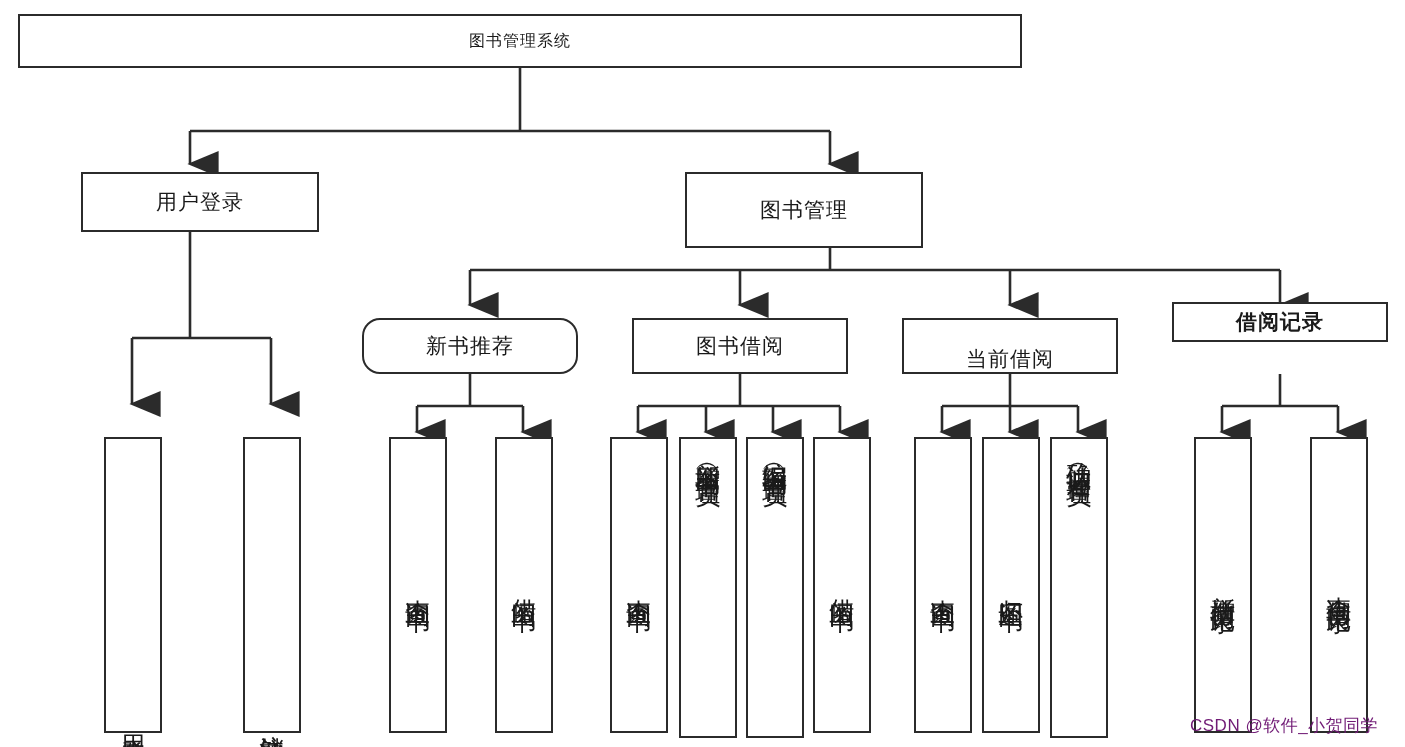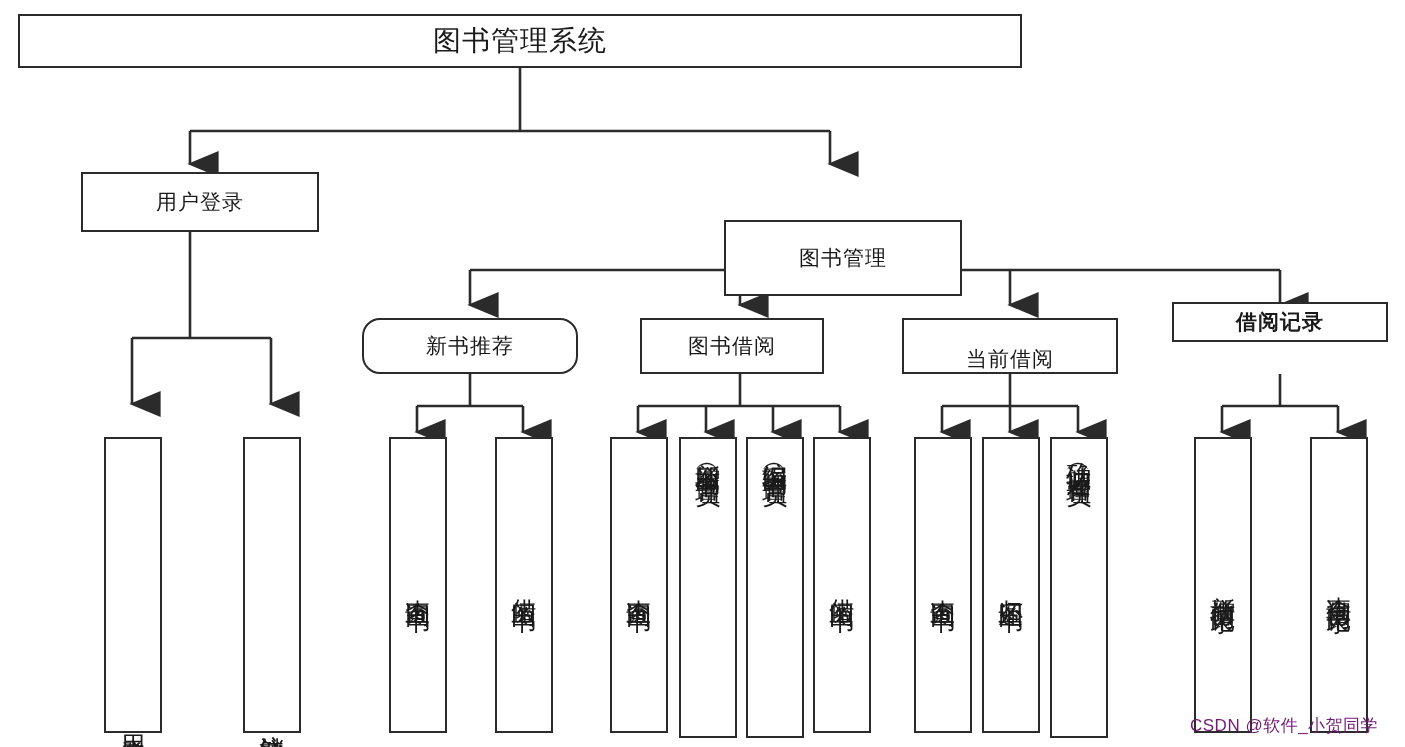--- a/index.html
+++ b/index.html
@@ -39,21 +39,21 @@
     display: block;
     line-height: 1.18;
     text-align: center;
     white-space: nowrap;
   }
   
   .node.h .lbl {
     font-size: 21px;
     letter-spacing: 1px;
   }
-  .node.root .lbl { font-size: 28px; }
+  .node.root .lbl { font-size: 16px; }
   
   .node.v {
     align-items: center;
     justify-content: center;
     padding: 4px 0;
   }
   .node.v .lbl {
     writing-mode: vertical-rl;
     text-orientation: upright;
     font-size: 25px;
@@ -130,28 +130,28 @@
     </g>
   </svg>
 
   <div class="node h root" style="left:18px; top:14px; width:1004px; height:54px;">
     <span class="lbl">图书管理系统</span>
   </div>
 
   <div class="node h" style="left:81px; top:172px; width:238px; height:60px;">
     <span class="lbl">用户登录</span>
   </div>
-  <div class="node h" style="left:724px; top:172px; width:238px; height:76px;margin-top:48px;">
+  <div class="node h" style="left:685px; top:172px; width:238px; height:76px;">
     <span class="lbl">图书管理</span>
   </div>
 
   <div class="node h" style="left:362px; top:318px; width:216px; height:56px;border-radius:18px;">
     <span class="lbl">新书推荐</span>
   </div>
-  <div class="node h" style="left:632px; top:318px; width:184px; height:56px;margin-left:8px;">
+  <div class="node h" style="left:632px; top:318px; width:216px; height:56px;">
     <span class="lbl">图书借阅</span>
   </div>
   <div class="node h" style="left:902px; top:318px; width:216px; height:56px;align-items:flex-end;">
     <span class="lbl">当前借阅</span>
   </div>
   <div class="node h" style="left:1172px; top:302px; width:216px; height:40px;font-weight:bold;">
     <span class="lbl">借阅记录</span>
   </div>
 
   <div class="node v botalign" style="left:104px; top:437px; width:58px; height:296px;">

